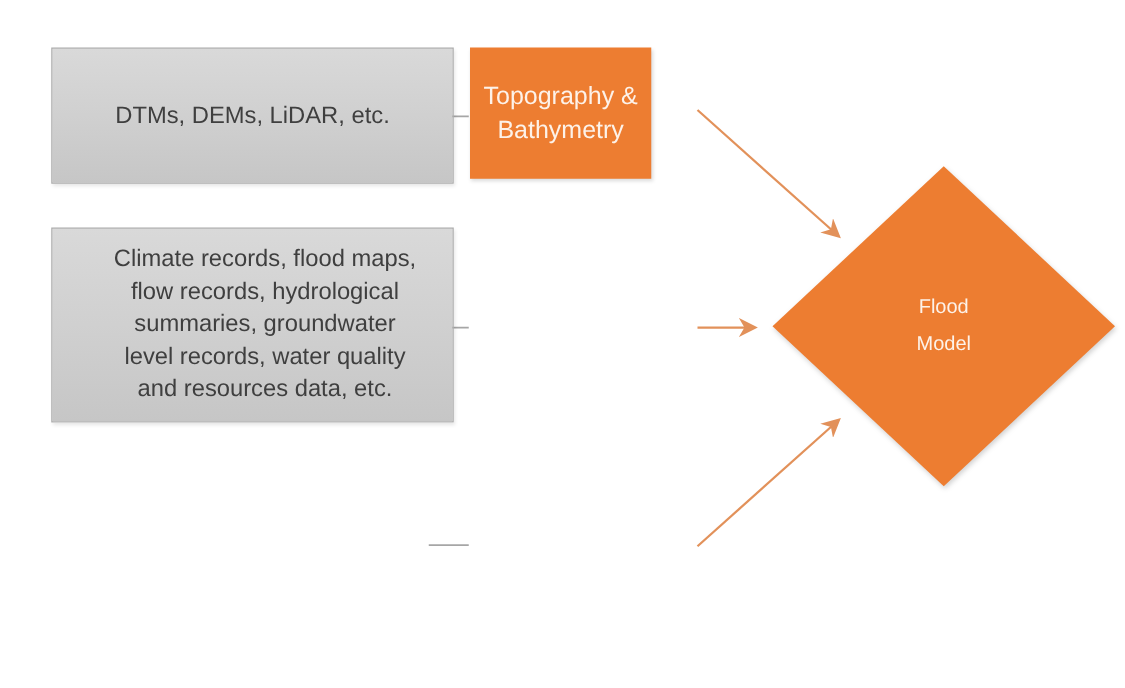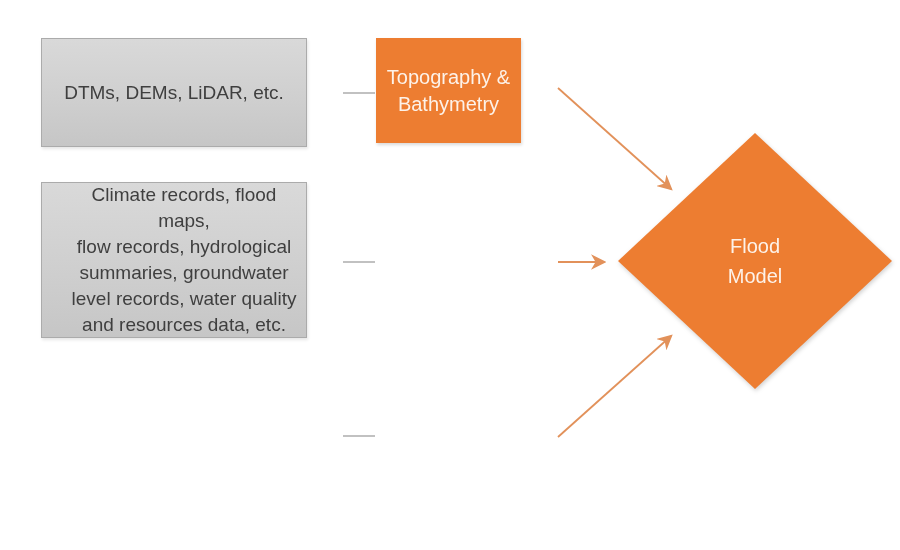--- a/index.html
+++ b/index.html
@@ -42,21 +42,21 @@
     stroke: var(--arrow-orange);
     stroke-width: 1.8;
     fill: none;
   }
   .arrow-head {
     fill: var(--arrow-orange);
   }
   .gray-box {
     position: absolute;
     left: 41px;
-    width: 266px;
+    width: 322px;
     box-sizing: border-box;
     background: linear-gradient(to bottom, var(--gray-fill-top) 0%, #CFCFCF 55%, var(--gray-fill-bottom) 100%);
     border: 1px solid var(--gray-border);
     color: var(--gray-text);
     display: flex;
     align-items: center;
     justify-content: center;
     text-align: center;
     font-size: 19px;
     line-height: 26px;
@@ -99,21 +99,21 @@
     position: absolute;
     left: 617px;
     top: 132px;
     width: 276px;
     height: 258px;
     display: flex;
     align-items: center;
     justify-content: center;
     text-align: center;
     color: var(--light-text);
-    font-size: 20px;
+    font-size: 16px;
     line-height: 30px;
     pointer-events: none;
   }
   .diamond-label .txt {
     white-space: pre-line;
   }
 </style>
 </head>
 <body style="--accent-orange: #ED7D31; --arrow-orange: #E2915A; --connector-gray: #A6A6A6; --gray-fill-top: #D9D9D9; --gray-fill-bottom: #C6C6C6; --gray-border: #ABABAB; --gray-text: #3F3F3F; --light-text: #FDF2E9;">
 

